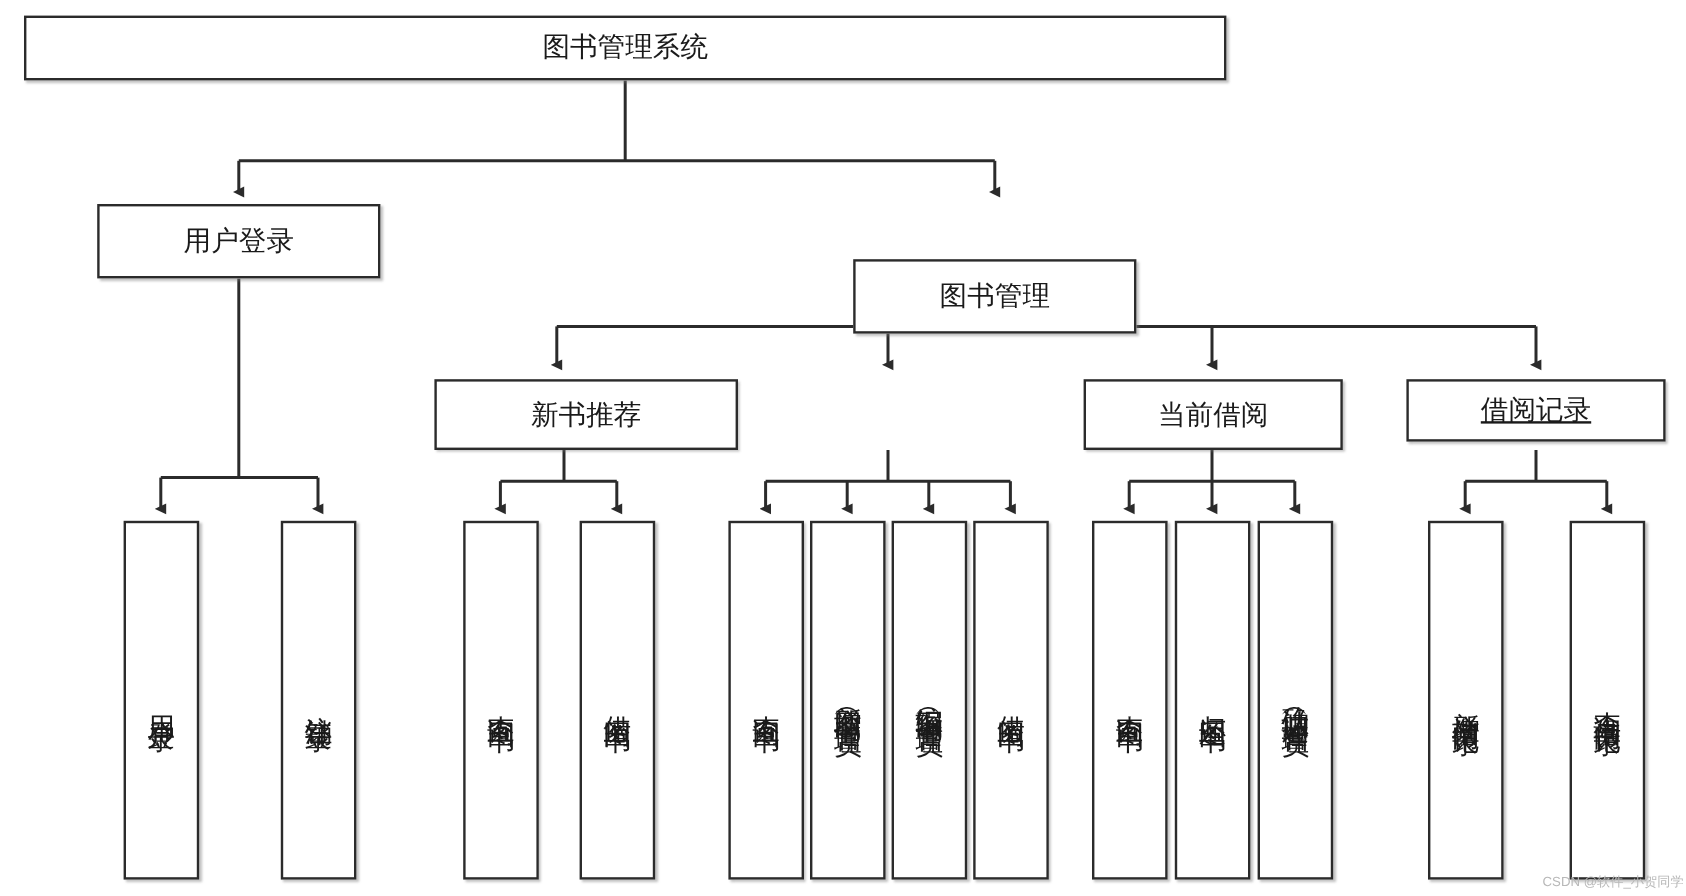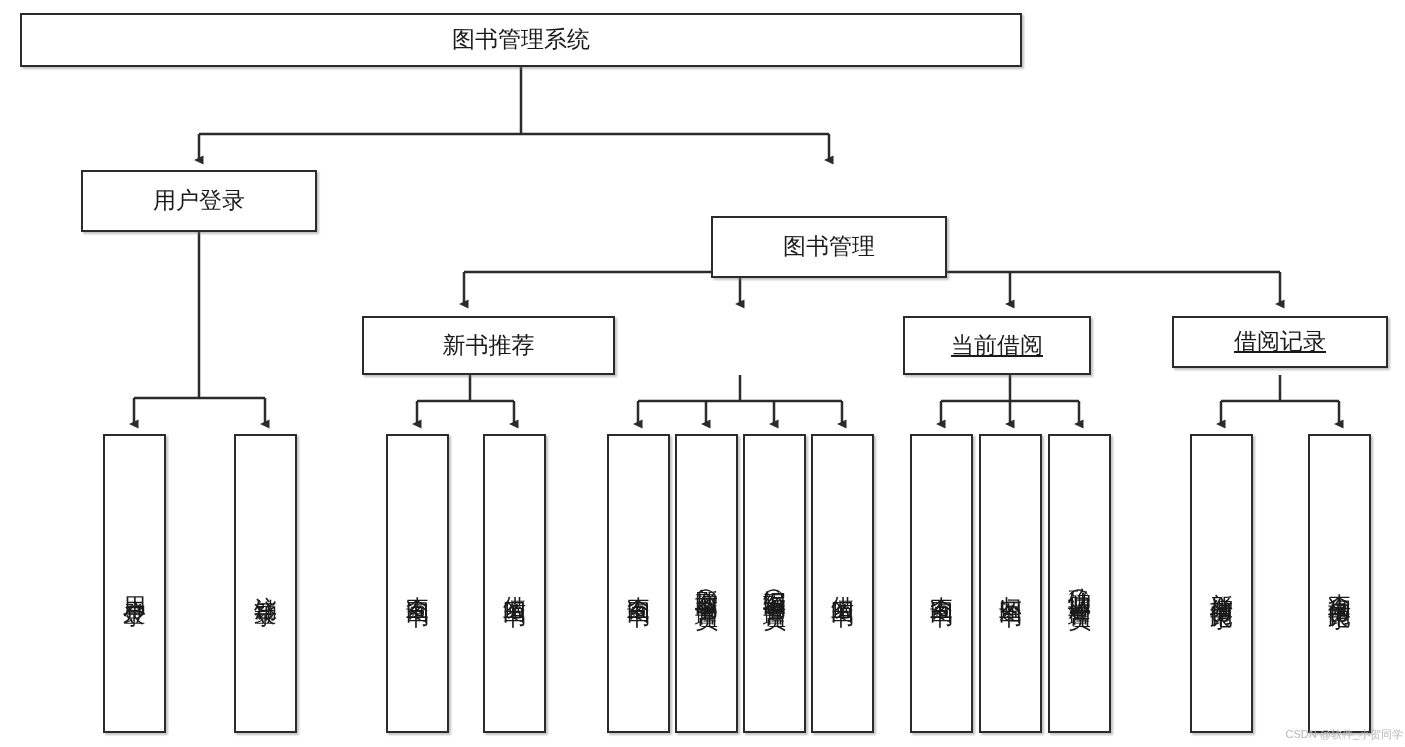--- a/index.html
+++ b/index.html
@@ -134,21 +134,21 @@
   <div class="node horiz" style="left:81px; top:170px; width:236px; height:62px;">
     <span class="label">用户登录</span>
   </div>
   <div class="node horiz" style="left:711px; top:170px; width:236px; height:62px;margin-top:46px;">
     <span class="label">图书管理</span>
   </div>
 
   <div class="node horiz" style="left:362px; top:316px; width:253px; height:59px;">
     <span class="label">新书推荐</span>
   </div>
-  <div class="node horiz" style="left:903px; top:316px; width:188px; height:59px;text-decoration:underline;">
+  <div class="node horiz" style="left:903px; top:316px; width:216px; height:59px;">
     <span class="label">当前借阅</span>
   </div>
   <div class="node horiz" style="left:1172px; top:316px; width:216px; height:52px;text-decoration:underline;">
     <span class="label">借阅记录</span>
   </div>
 
   <div class="node vert" style="left:103px; top:434px; width:63px; height:299px;">
     <span class="label">用户登录</span>
   </div>
   <div class="node vert" style="left:234px; top:434px; width:63px; height:299px;">

